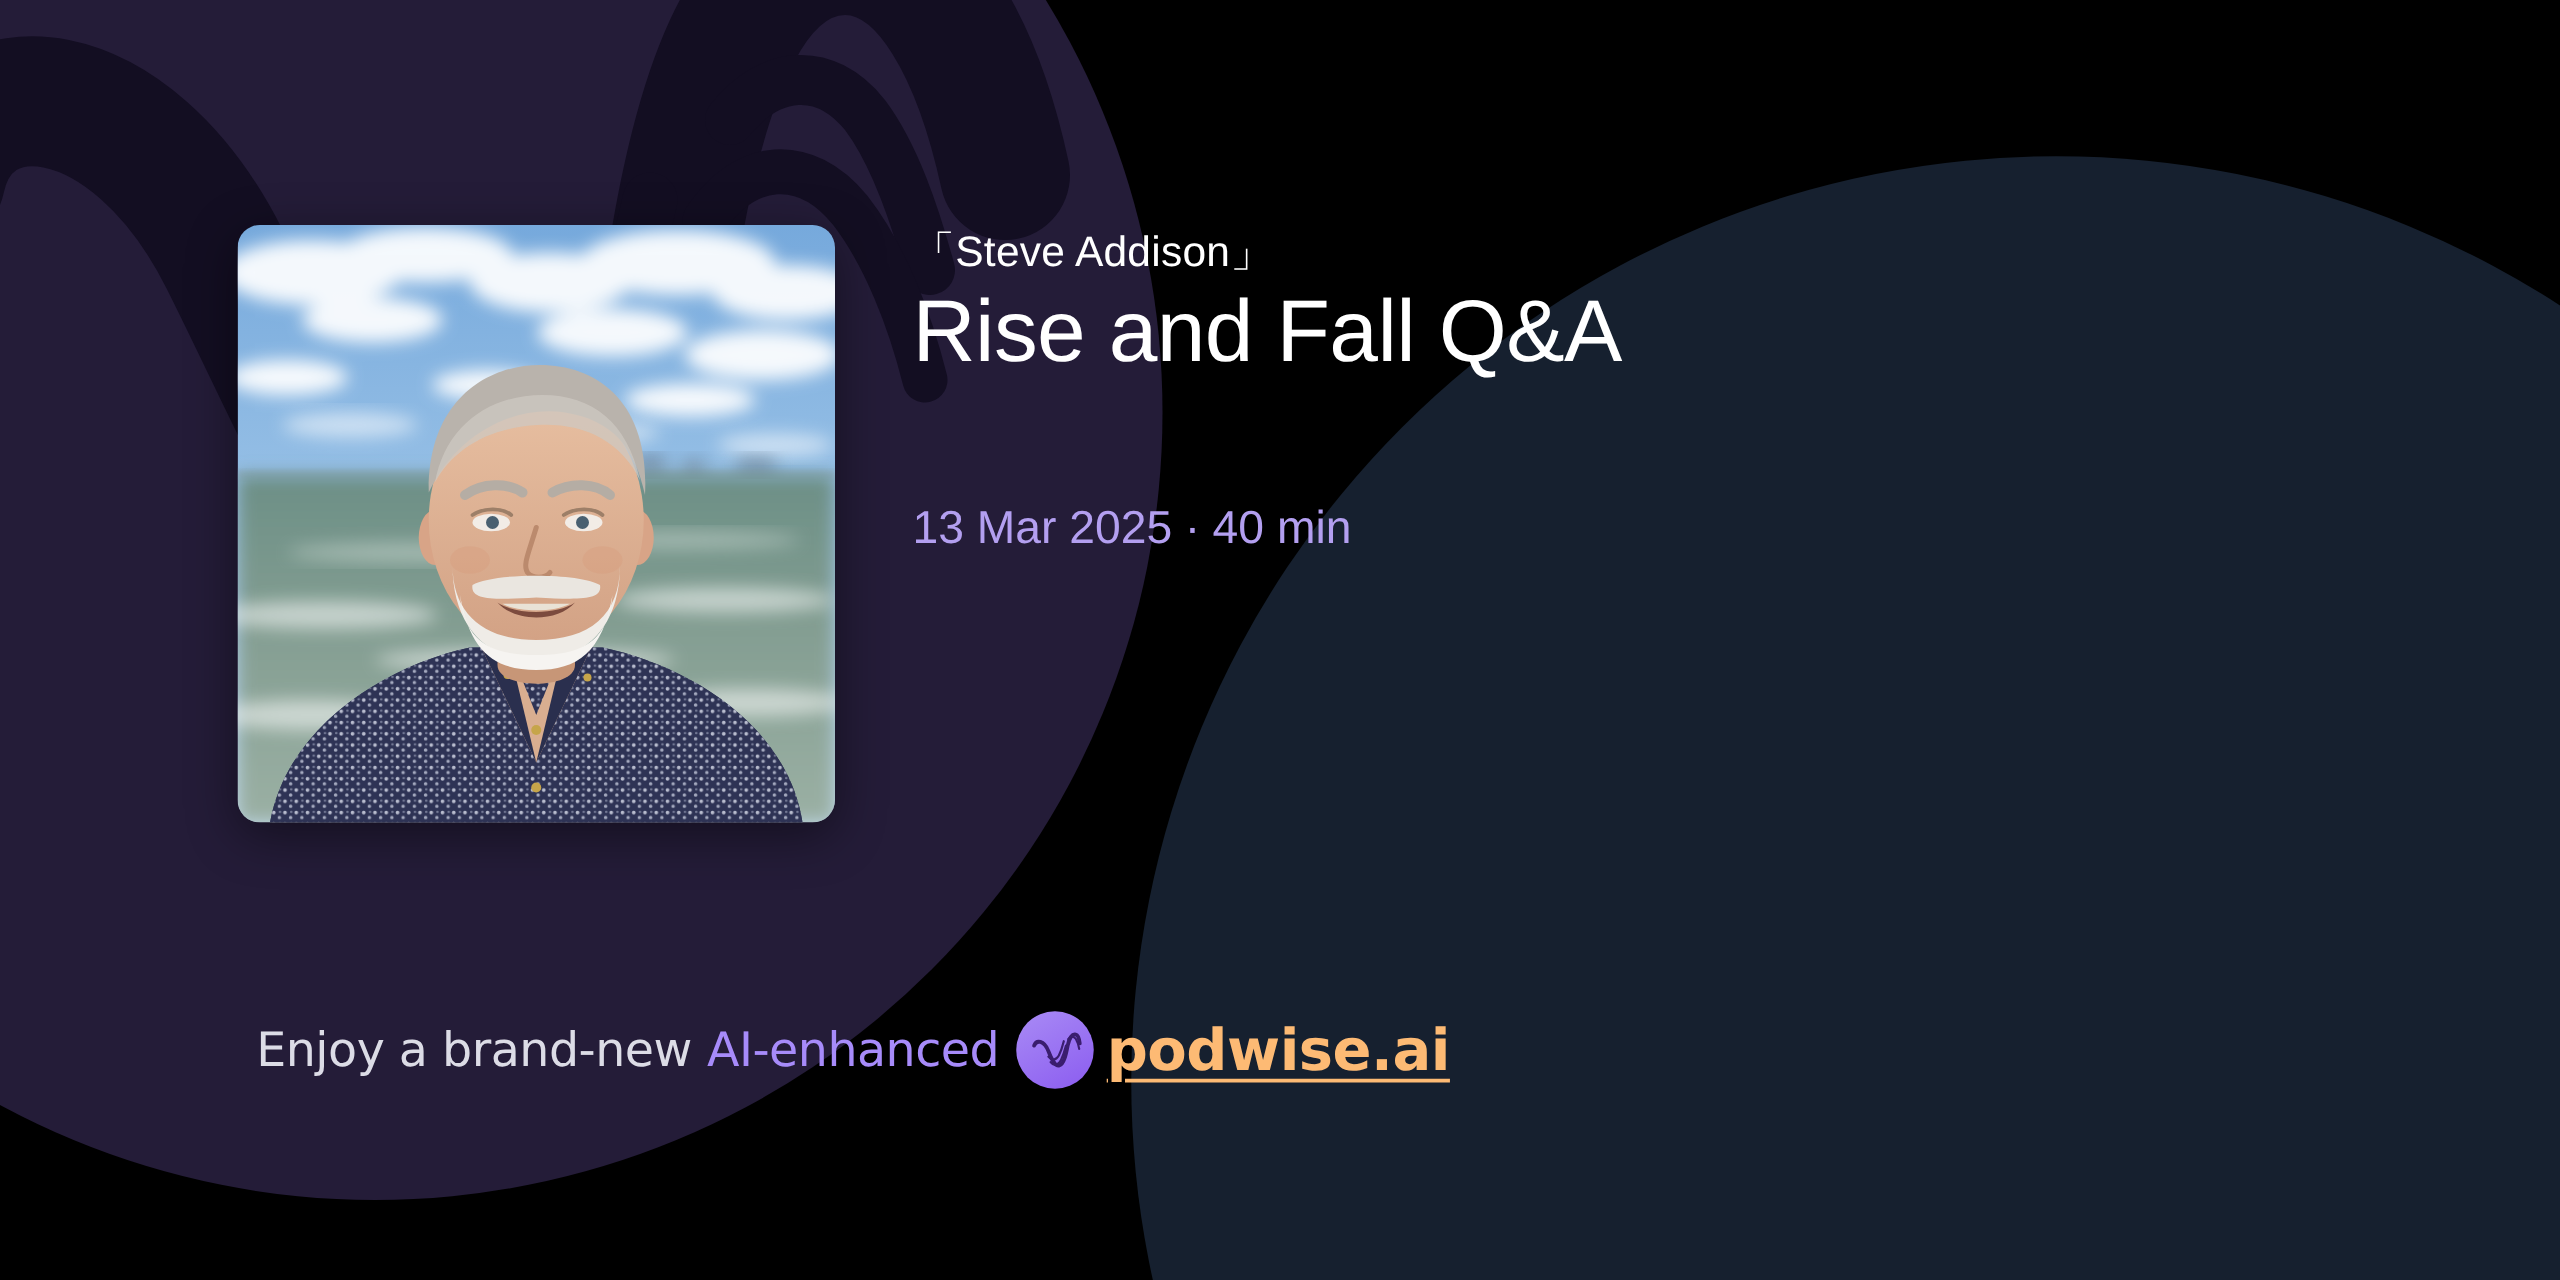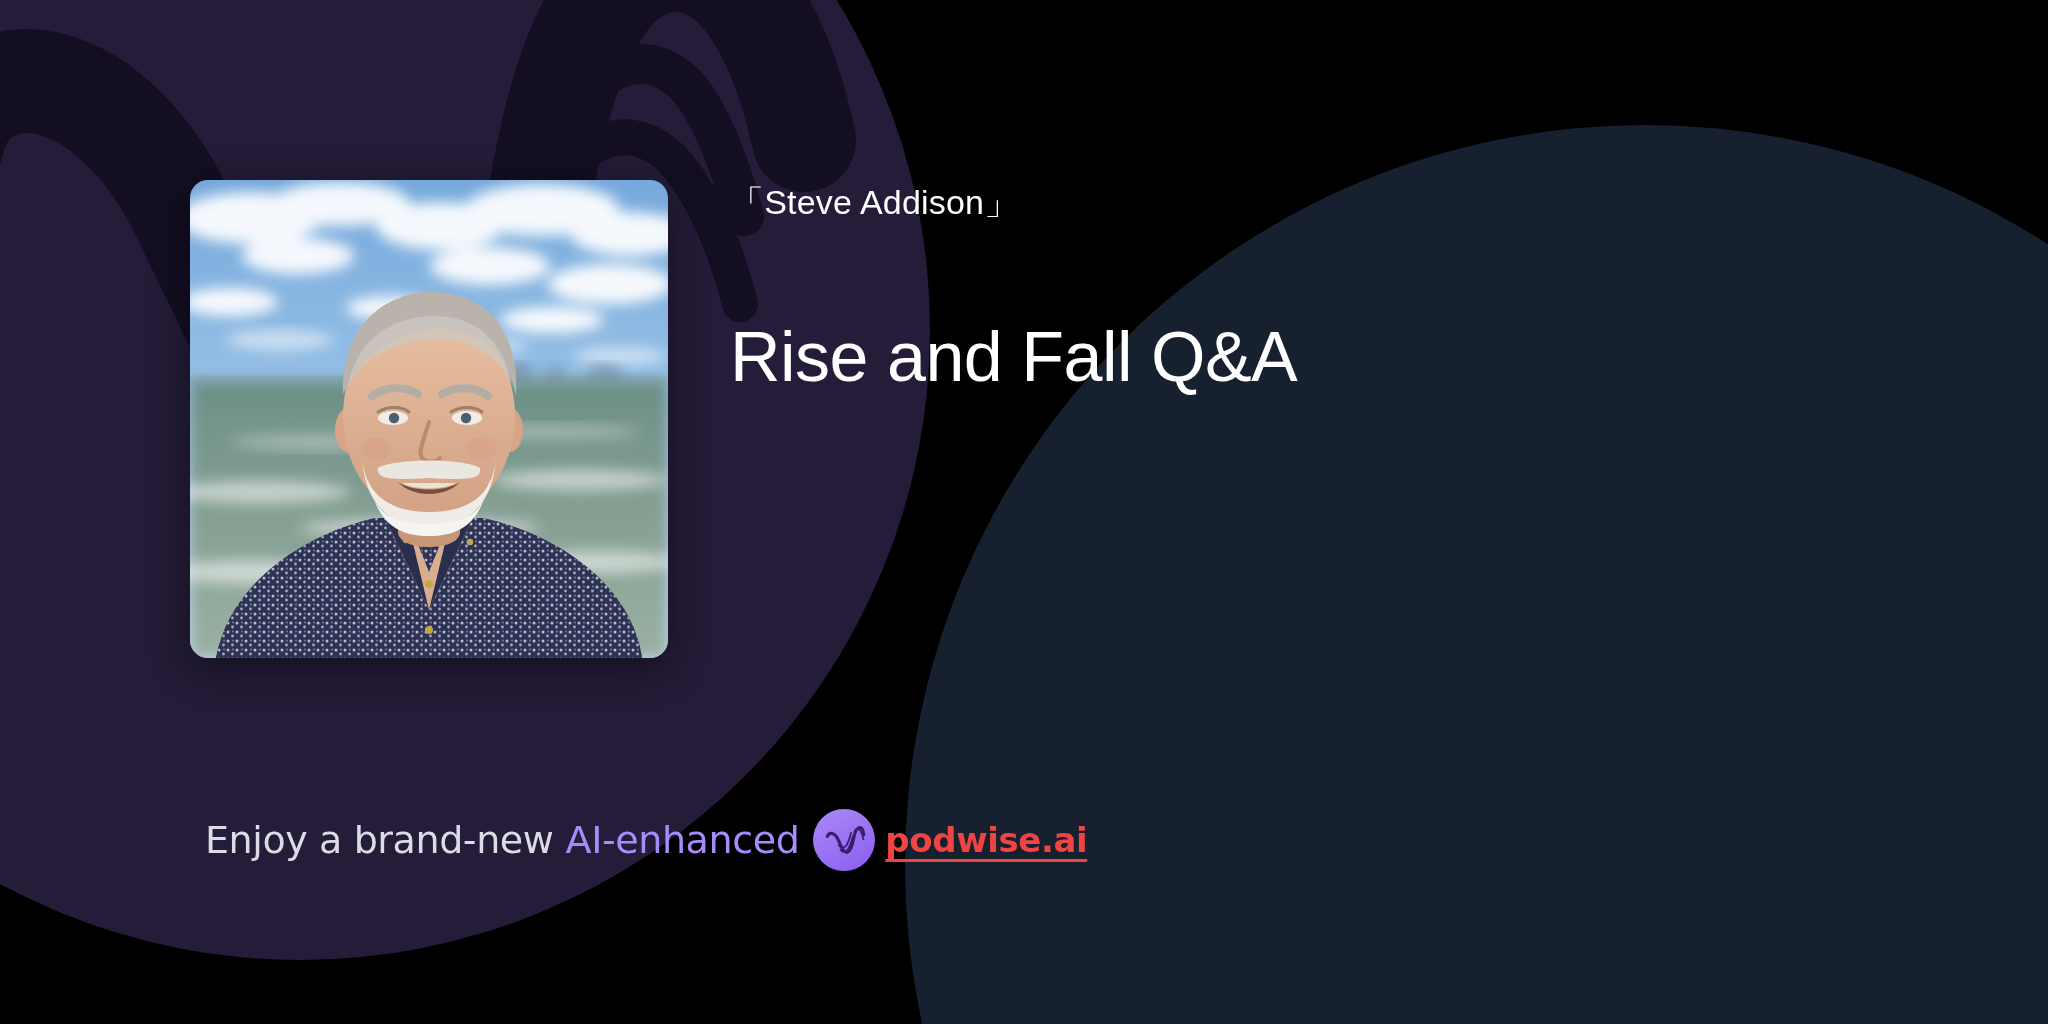--- a/index.html
+++ b/index.html
@@ -78,21 +78,20 @@
 
   #podcast-name {
     color: #ffffff;
     font-size: 34px;
     line-height: 44px;
     letter-spacing: 0.2px;
     white-space: nowrap;
   }
 
   #episode-title {
-    margin-top: 92px;
     color: #ffffff;
     font-size: 70px;
     line-height: 82px;
     font-weight: 400;
     letter-spacing: -0.5px;
     white-space: nowrap;
   }
 
   #episode-meta {
     margin-top: 92px;
@@ -132,24 +131,24 @@
     margin: 0 10px 0 14px;
     background: linear-gradient(150deg, #a98bf5 0%, #8b5cf0 100%);
     display: inline-flex;
     align-items: center;
     justify-content: center;
     flex: 0 0 auto;
   }
   #podwise-logo svg { display: block; width: 44px; height: 44px; }
   #podwise-link {
     font-family: "DejaVu Sans", sans-serif;
-    font-size: 34px;
+    font-size: 46px;
     font-weight: bold;
     letter-spacing: -0.4px;
-    color: #ef4444;
+    color: #fdba74;
     text-decoration: underline;
     text-underline-offset: 7px;
     text-decoration-thickness: 3px;
     white-space: nowrap;
     cursor: pointer;
   }
 </style>
 </head>
 <body>
 
@@ -298,20 +297,23 @@
         <ellipse cx="186" cy="268" rx="16" ry="11" fill="#d79a7c" opacity="0.35"></ellipse>
         <ellipse cx="292" cy="268" rx="16" ry="11" fill="#d79a7c" opacity="0.35"></ellipse>
       </svg>
     </div>
 
     <div id="meta-column">
       <div id="podcast-name">「Steve Addison」</div>
 
       <div id="episode-title">Rise and Fall Q&amp;A</div>
 
+      <div id="episode-meta">
+        <span>13 Mar 2025</span><span class="dot-sep">·</span><span>40 min</span>
+      </div>
     </div>
 
     <div id="footer">
       <span class="footer-text">Enjoy a brand-new</span>
       <span class="footer-text footer-accent" style="padding-left:12px;">AI-enhanced</span>
 
       <span id="podwise-logo">
         <svg viewBox="0 0 100 100" xmlns="http://www.w3.org/2000/svg">
           <g fill="none" stroke="#3a1d6e" stroke-linecap="round" stroke-linejoin="round">
             <path d="M 12 42 C 16 31, 30 32, 38 52 C 45 70, 51 80, 58 78 C 66 76, 70 58, 73 42 C 76 28, 81 20, 88 22 C 92 23, 94 30, 95 38" stroke-width="7"></path>

